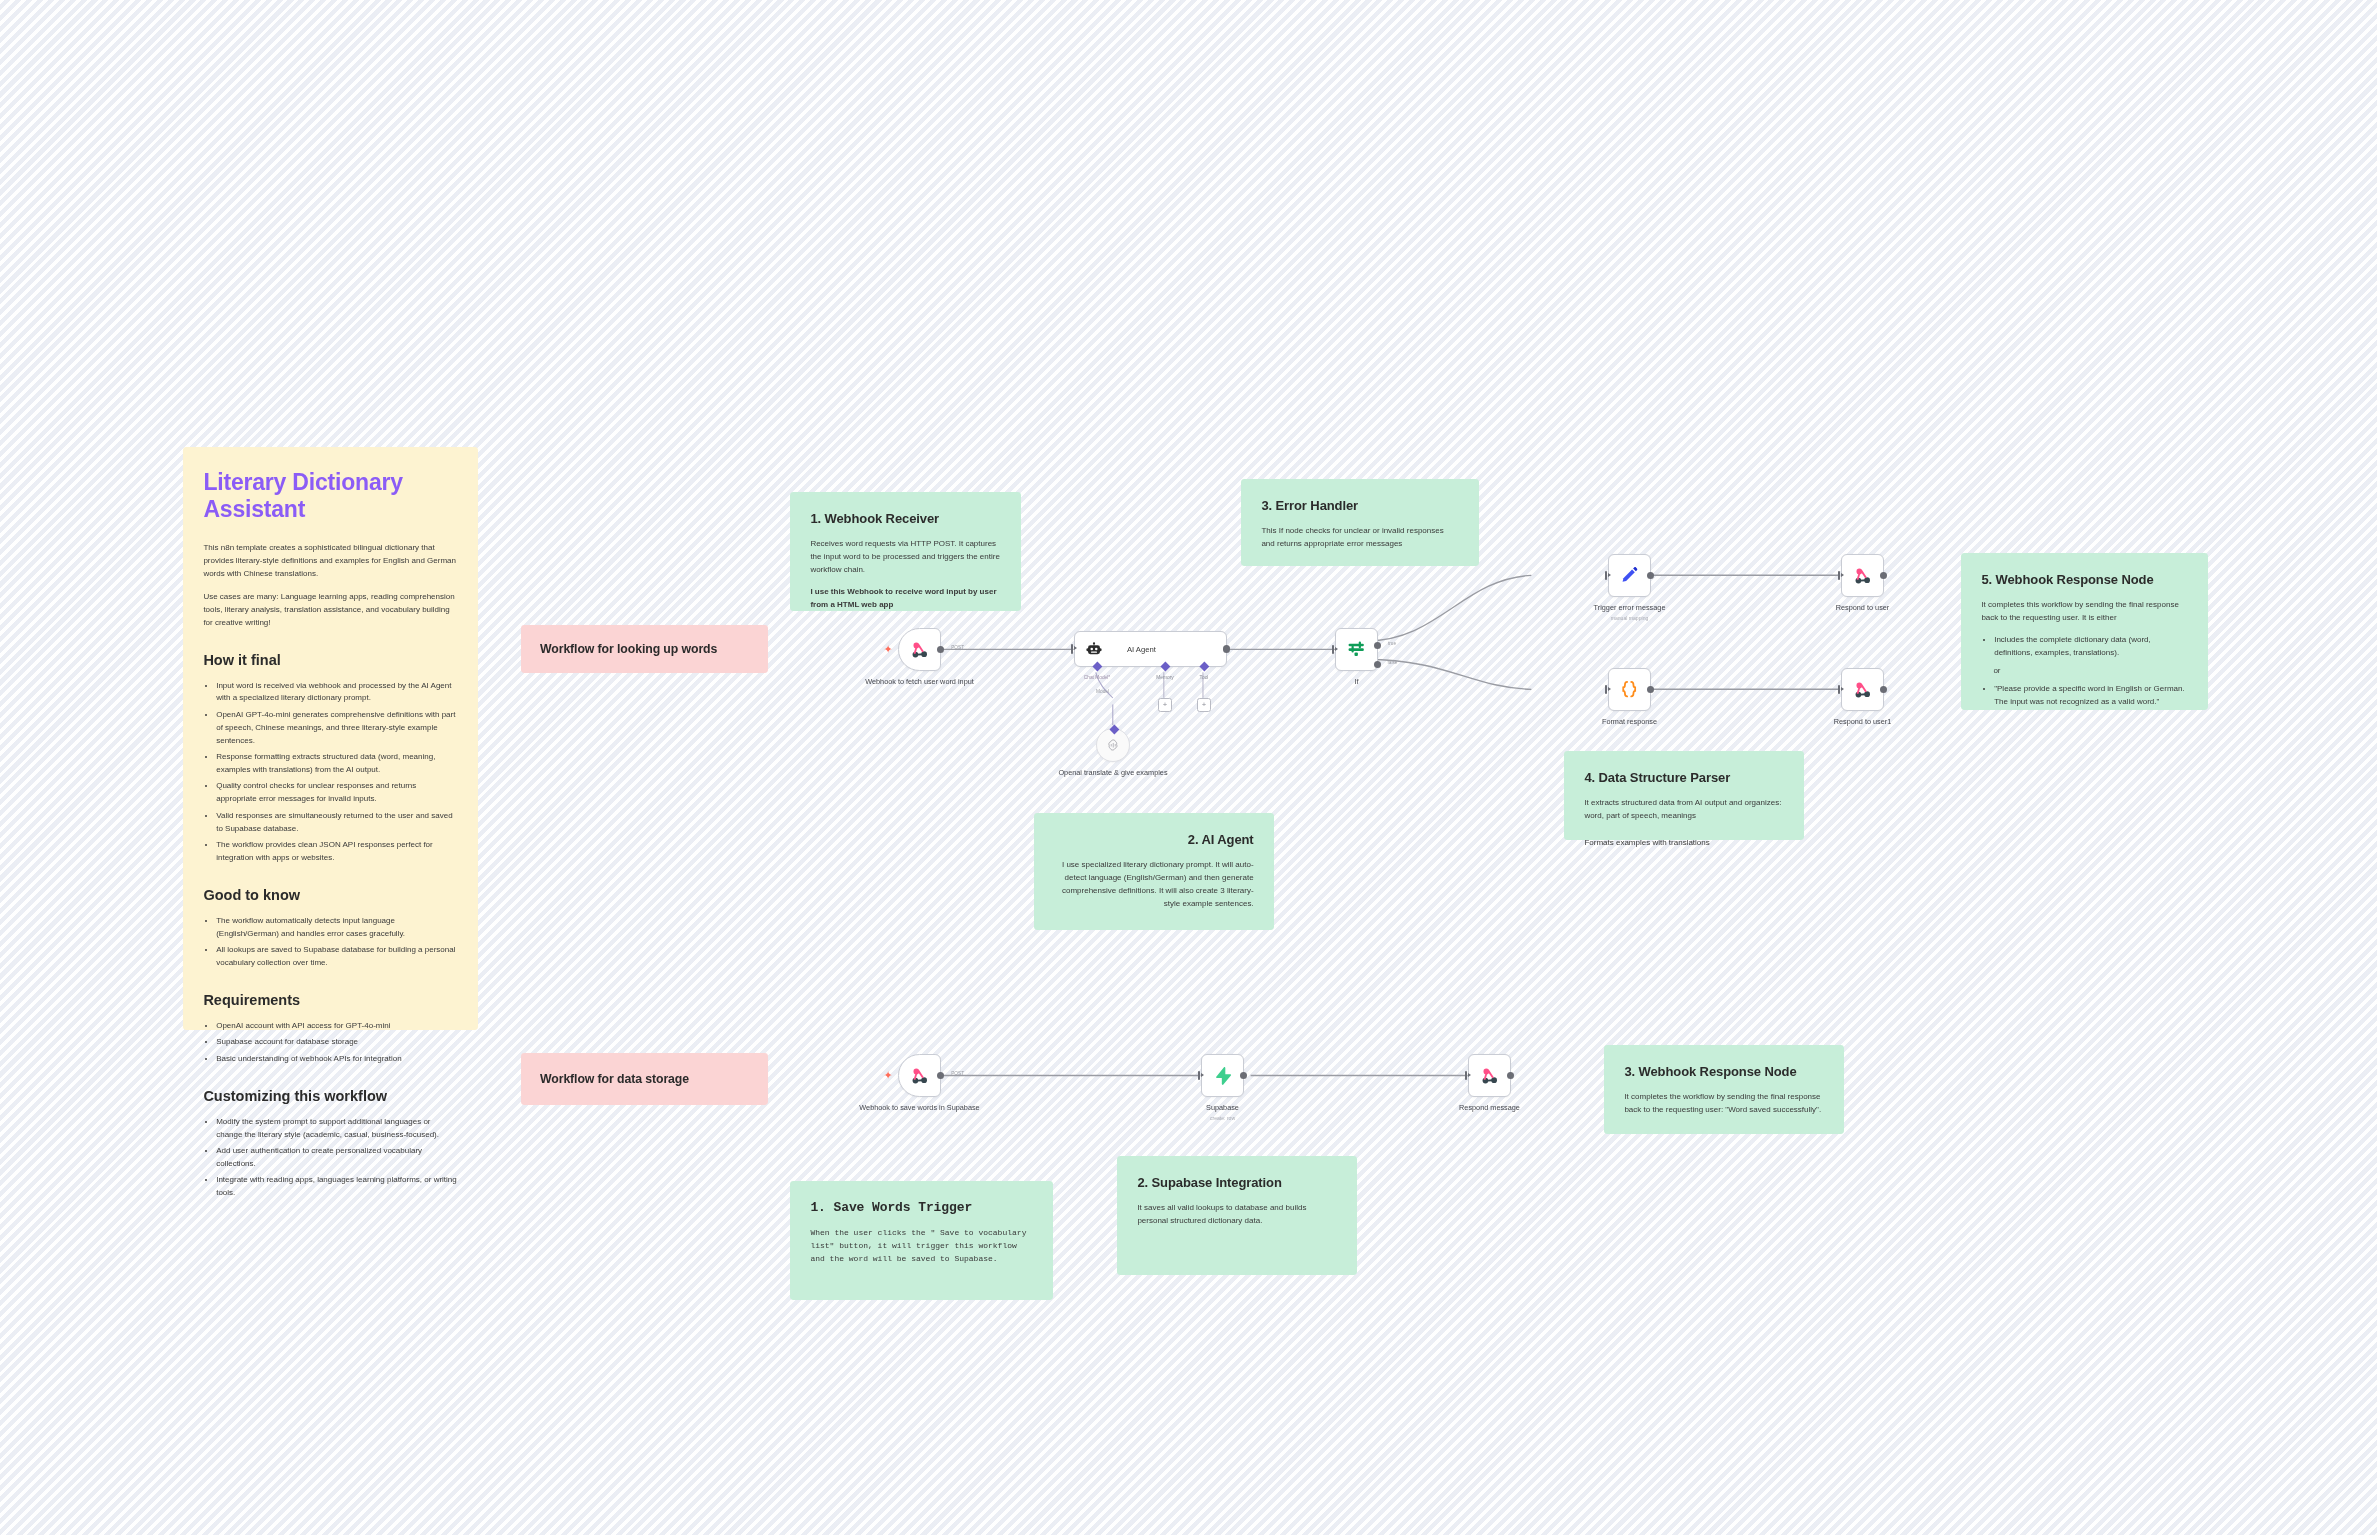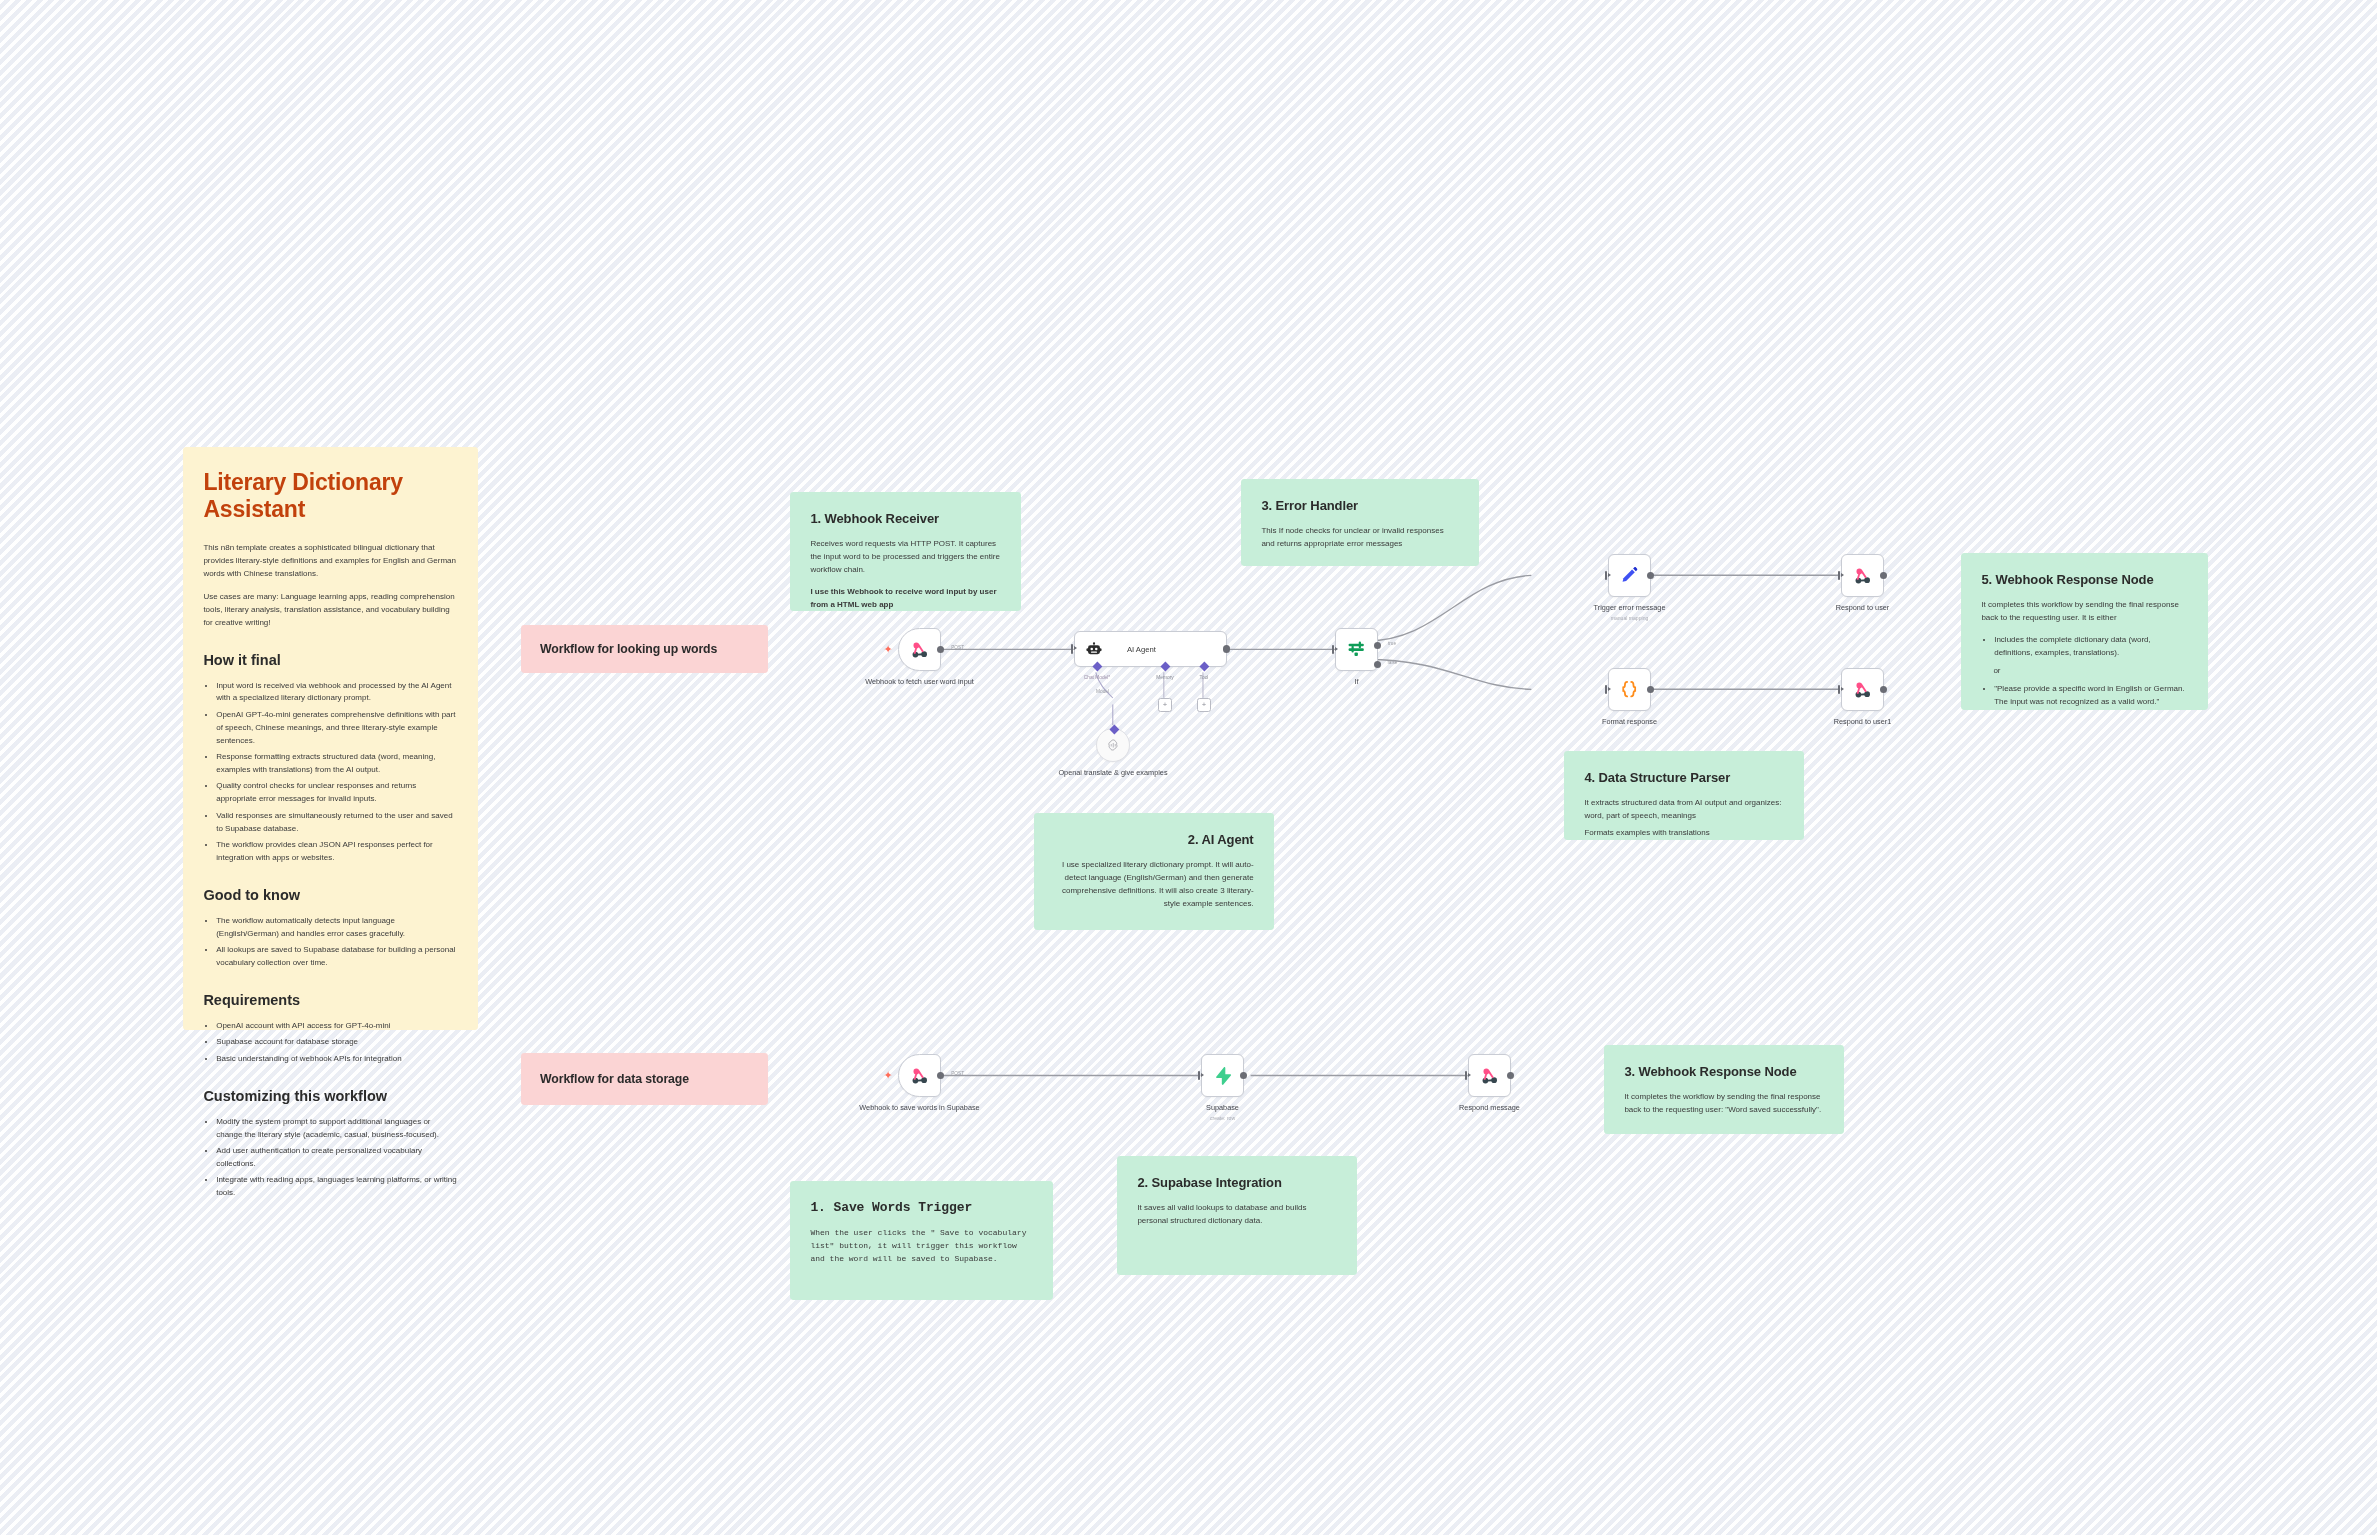--- a/index.html
+++ b/index.html
@@ -30,21 +30,21 @@
   }
   .sticky.yellow { background: #fdf3d1; }
   .sticky.green  { background: #c7eed9; }
   .sticky.pink   { background: #fbd4d4; }
 
   .sticky h1 {
     font-size: 23px;
     font-weight: 700;
     margin: 3.4px 0 19px 0;
     letter-spacing: -0.2px;
-    color: #c2410c;
+    color: #8b5cf6;
   }
   .sticky h2 {
     font-size: 14.5px;
     font-weight: 700;
     margin: 22px 0 12px 0;
     color: #2b2b2b;
   }
   .sticky h3 {
     font-size: 13px;
     font-weight: 700;
@@ -274,21 +274,21 @@
     <p>I use specialized literary dictionary prompt. It will auto-detect language (English/German) and then generate comprehensive definitions. It will also create 3 literary-style example sentences.</p>
   </div>
 
   <div class="sticky green" style="left:1241px; top:479px; width:238px; height:87px;">
     <h3>3. Error Handler</h3>
     <p>This If node checks for unclear or invalid responses and returns appropriate error messages</p>
   </div>
 
   <div class="sticky green" style="left:1564px; top:751px; width:240px; height:89px;">
     <h3>4. Data Structure Parser</h3>
-    <p style="margin-bottom:4px;">It extracts structured data from AI output and organizes: word, part of speech, meanings</p>
+    <p style="margin-bottom:14px;">It extracts structured data from AI output and organizes: word, part of speech, meanings</p>
     <p>Formats examples with translations</p>
   </div>
 
   <div class="sticky green" style="left:1961px; top:553px; width:247px; height:157px;">
     <h3>5. Webhook Response Node</h3>
     <p>It completes this workflow by sending the final response back to the requesting user. It is either</p>
     <ul style="margin-bottom:1.7px;">
       <li>Includes the complete dictionary data (word, definitions, examples, translations).</li>
     </ul>
     <p style="margin:5.1px 0 5.1px 12px;">or</p>

